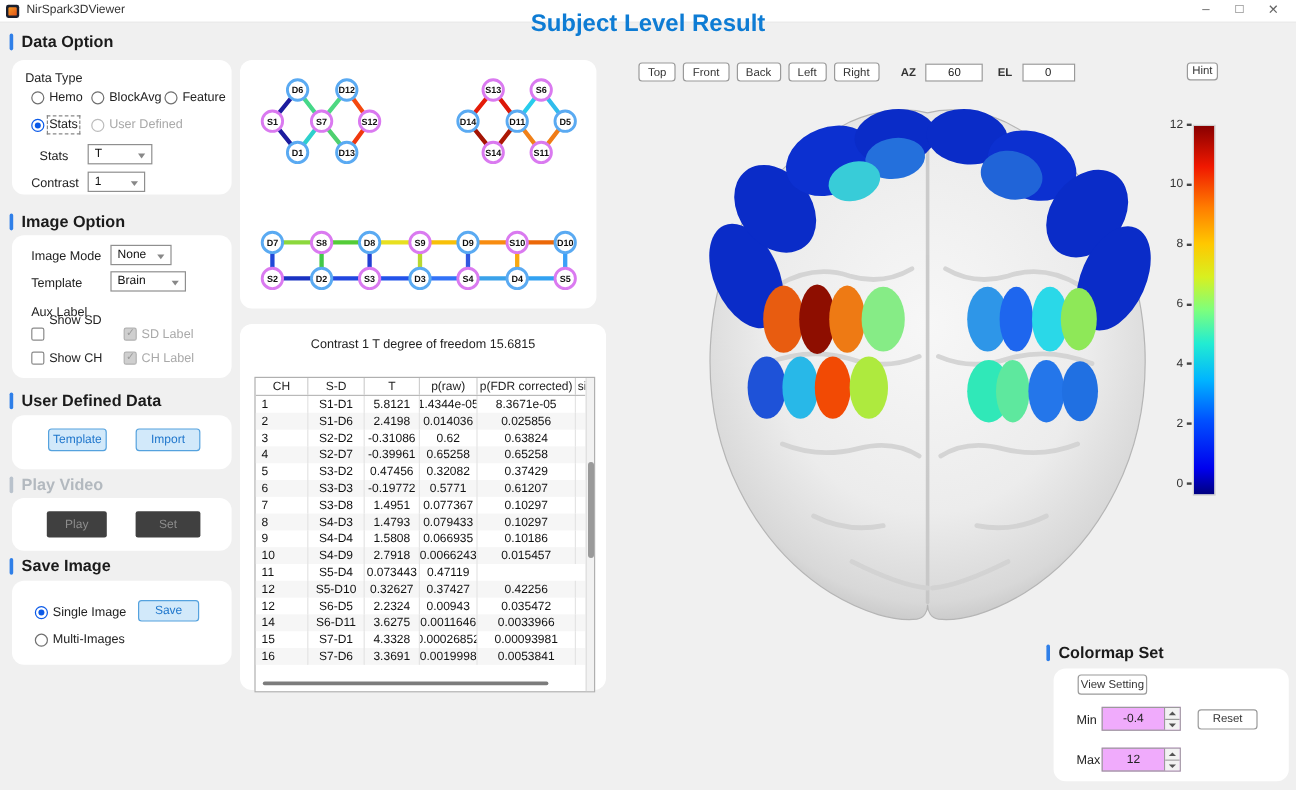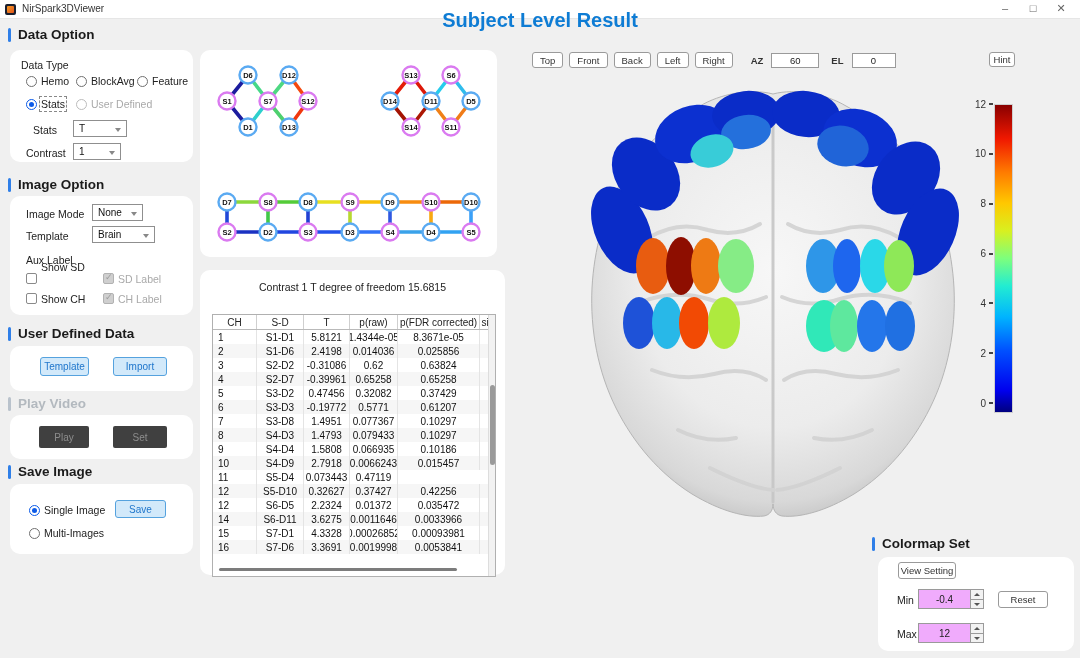--- a/index.html
+++ b/index.html
@@ -407,21 +407,21 @@
             <div class="tcell c1" style="width: 47px; flex: 0 0 auto;">S5-D10</div>
             <div class="tcell c2" style="width: 46px; flex: 0 0 auto;">0.32627</div>
             <div class="tcell c3" style="width: 48px; flex: 0 0 auto;">0.37427</div>
             <div class="tcell c4" style="width: 82px; flex: 0 0 auto;">0.42256</div>
             <div class="tcell c5" style="width: 20px; flex: 0 0 auto;"></div>
           </div>
           <div class="trow">
             <div class="tcell c0" style="width: 44px; flex: 0 0 auto;">12</div>
             <div class="tcell c1" style="width: 47px; flex: 0 0 auto;">S6-D5</div>
             <div class="tcell c2" style="width: 46px; flex: 0 0 auto;">2.2324</div>
-            <div class="tcell c3" style="width: 48px; flex: 0 0 auto;">0.01372</div>
+            <div class="tcell c3" style="width: 48px; flex: 0 0 auto;">0.00943</div>
             <div class="tcell c4" style="width: 82px; flex: 0 0 auto;">0.035472</div>
             <div class="tcell c5" style="width: 20px; flex: 0 0 auto;"></div>
           </div>
           <div class="trow">
             <div class="tcell c0" style="width: 44px; flex: 0 0 auto;">14</div>
             <div class="tcell c1" style="width: 47px; flex: 0 0 auto;">S6-D11</div>
             <div class="tcell c2" style="width: 46px; flex: 0 0 auto;">3.6275</div>
             <div class="tcell c3" style="width: 48px; flex: 0 0 auto;">0.0011646</div>
             <div class="tcell c4" style="width: 82px; flex: 0 0 auto;">0.0033966</div>
             <div class="tcell c5" style="width: 20px; flex: 0 0 auto;"></div>

